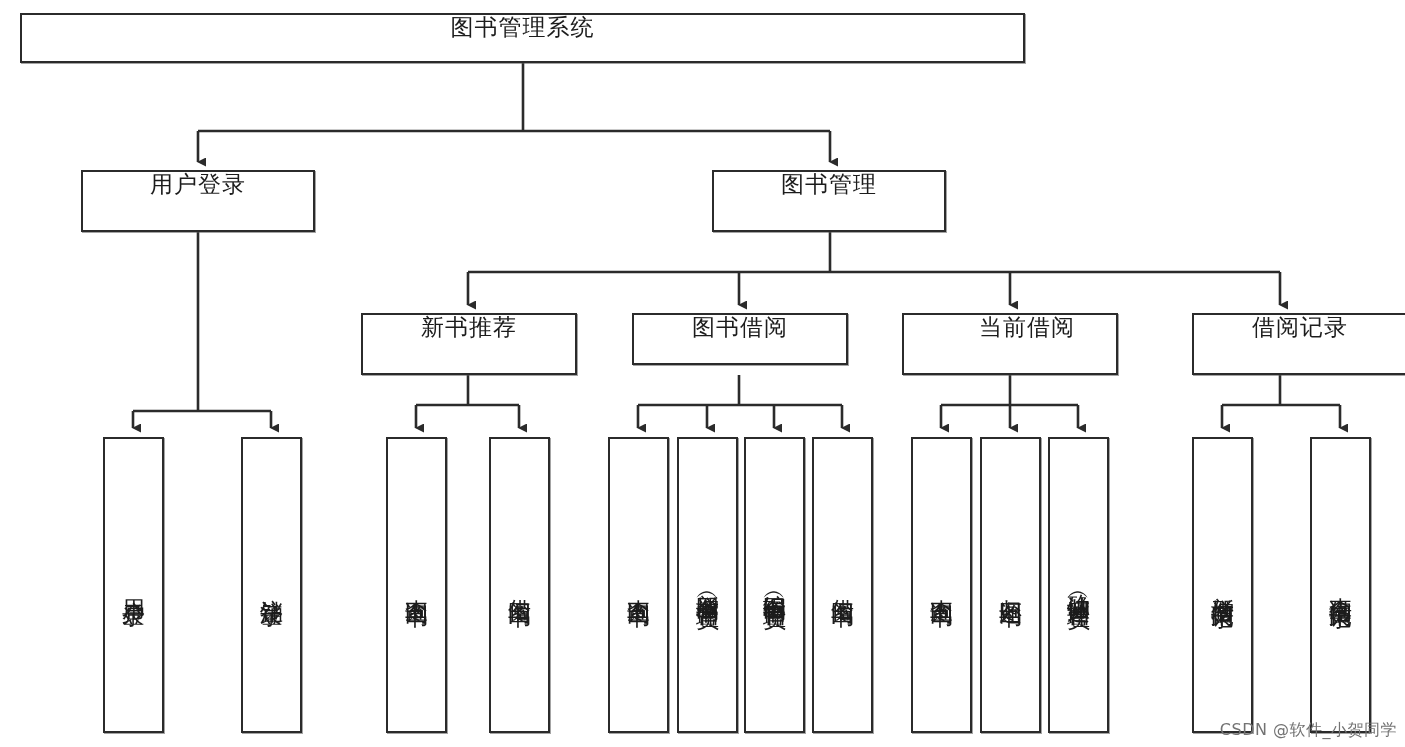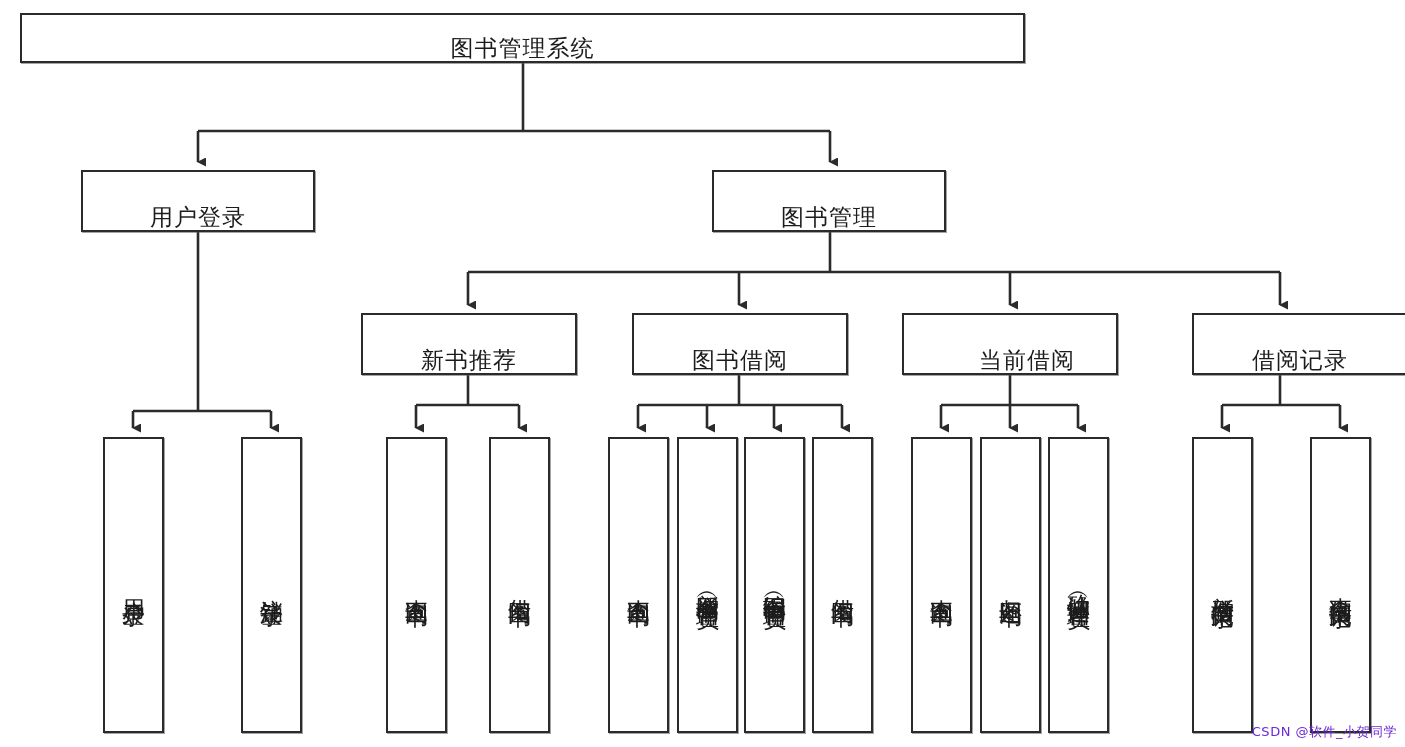--- a/index.html
+++ b/index.html
@@ -25,21 +25,21 @@
     width: 1405px;
     height: 747px;
     pointer-events: none;
   }
   .node {
     position: absolute;
     box-sizing: border-box;
     border: 2px solid #2b2b2b;
     background: #ffffff;
     display: flex;
-    align-items: flex-end;
+    align-items: flex-start;
     justify-content: center;
     box-shadow: 1px 1px 0 rgba(90,90,90,0.55);
   }
   .node .label {
     color: #1c1c1c;
     letter-spacing: 1px;
     white-space: nowrap;
   }
   
   .node.horiz .label {
@@ -61,22 +61,22 @@
     font-size: 23px;
     line-height: 1.18;
     letter-spacing: 2px;
     white-space: normal;
     max-height: 100%;
   }
   #watermark {
     position: absolute;
     right: 8px;
     bottom: 6px;
-    font-size: 13px;
-    color: #6d28d9;
+    font-size: 16px;
+    color: #737373;
     letter-spacing: 0.5px;
     white-space: nowrap;
   }
 </style>
 </head>
 <body>
 
 <div id="diagram-root">
 
   <svg id="edge-layer" viewBox="0 0 1405 747" xmlns="http://www.w3.org/2000/svg">
@@ -139,21 +139,21 @@
   </div>
 
   <div class="node horiz" style="left:712px; top:170px; width:234px; height:62px;">
     <span class="label">图书管理</span>
   </div>
 
   <div class="node horiz" style="left:361px; top:313px; width:216px; height:62px;">
     <span class="label">新书推荐</span>
   </div>
 
-  <div class="node horiz" style="left:632px; top:313px; width:216px; height:62px;">
+  <div class="node horiz" style="left:632px; top:313px; width:216px; height:52px;">
     <span class="label">图书借阅</span>
   </div>
 
   <div class="node horiz" style="left:902px; top:313px; width:216px; height:62px;padding-left:34px;">
     <span class="label">当前借阅</span>
   </div>
 
   <div class="node horiz" style="left:1172px; top:313px; width:216px; height:62px;margin-left:20px;">
     <span class="label">借阅记录</span>
   </div>

